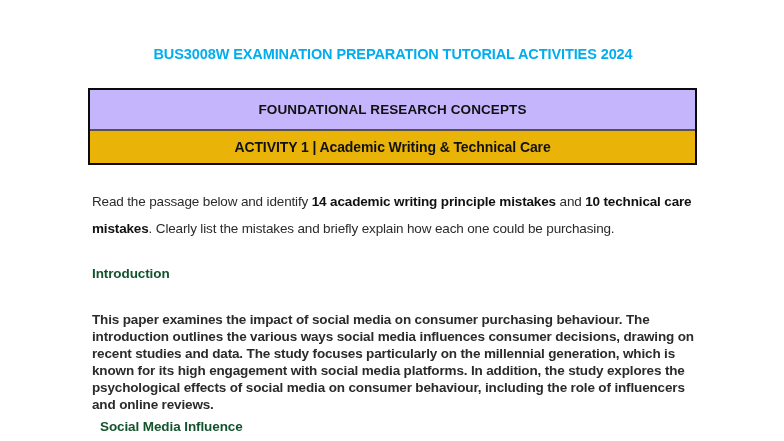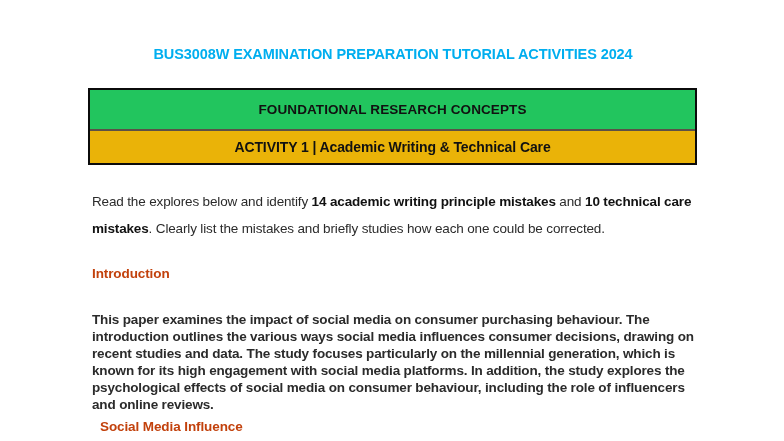--- a/index.html
+++ b/index.html
@@ -52,21 +52,21 @@
     box-sizing: border-box;
   }
   .activity-table .row {
     box-sizing: border-box;
     display: flex;
     align-items: center;
     justify-content: center;
   }
   .activity-table .row-banner {
     height: 41px;
-    background: #22c55e;
+    background: #c4b5fd;
     border-bottom: 2px solid #5b5147;
   }
   .activity-table .row-subject {
     height: 32px;
     background: #eab308;
   }
   .banner-text {
     font-size: 13.5px;
     font-weight: bold;
     color: #111111;
@@ -93,21 +93,21 @@
     letter-spacing: -0.15px;
   }
   .instruction b { color: #111111; font-weight: bold; }
 
   
   .section-heading {
     position: absolute;
     left: 92px;
     font-size: 13.5px;
     font-weight: bold;
-    color: #c2410c;
+    color: #14532d;
     letter-spacing: -0.1px;
     white-space: nowrap;
   }
   #heading-introduction { top: 266px; }
   #heading-social-media { top: 419px; margin-left: 8px; }
 
   
   .body-para {
     position: absolute;
     left: 92px;
@@ -130,21 +130,21 @@
 
   <div class="activity-table">
     <div class="row row-banner">
       <span class="banner-text">FOUNDATIONAL RESEARCH CONCEPTS</span>
     </div>
     <div class="row row-subject">
       <span class="subject-text">ACTIVITY 1 | Academic Writing &amp; Technical Care</span>
     </div>
   </div>
 
-  <p class="instruction"><span>Read the explores below and identify </span><b>14 academic writing principle mistakes</b><span> and </span><b>10 technical care mistakes</b><span>. Clearly list the mistakes and briefly studies how each one could be corrected.</span></p>
+  <p class="instruction"><span>Read the passage below and identify </span><b>14 academic writing principle mistakes</b><span> and </span><b>10 technical care mistakes</b><span>. Clearly list the mistakes and briefly explain how each one could be purchasing.</span></p>
 
   <div class="section-heading" id="heading-introduction">Introduction</div>
 
   <p class="body-para">This paper examines the impact of social media on consumer purchasing behaviour. The introduction outlines the various ways social media influences consumer decisions, drawing on recent studies and data. The study focuses particularly on the millennial generation, which is known for its high engagement with social media platforms. In addition, the study explores the psychological effects of social media on consumer behaviour, including the role of influencers and online reviews.</p>
 
   <div class="section-heading" id="heading-social-media">Social Media Influence</div>
 
 </div>
 
 </body></html>

